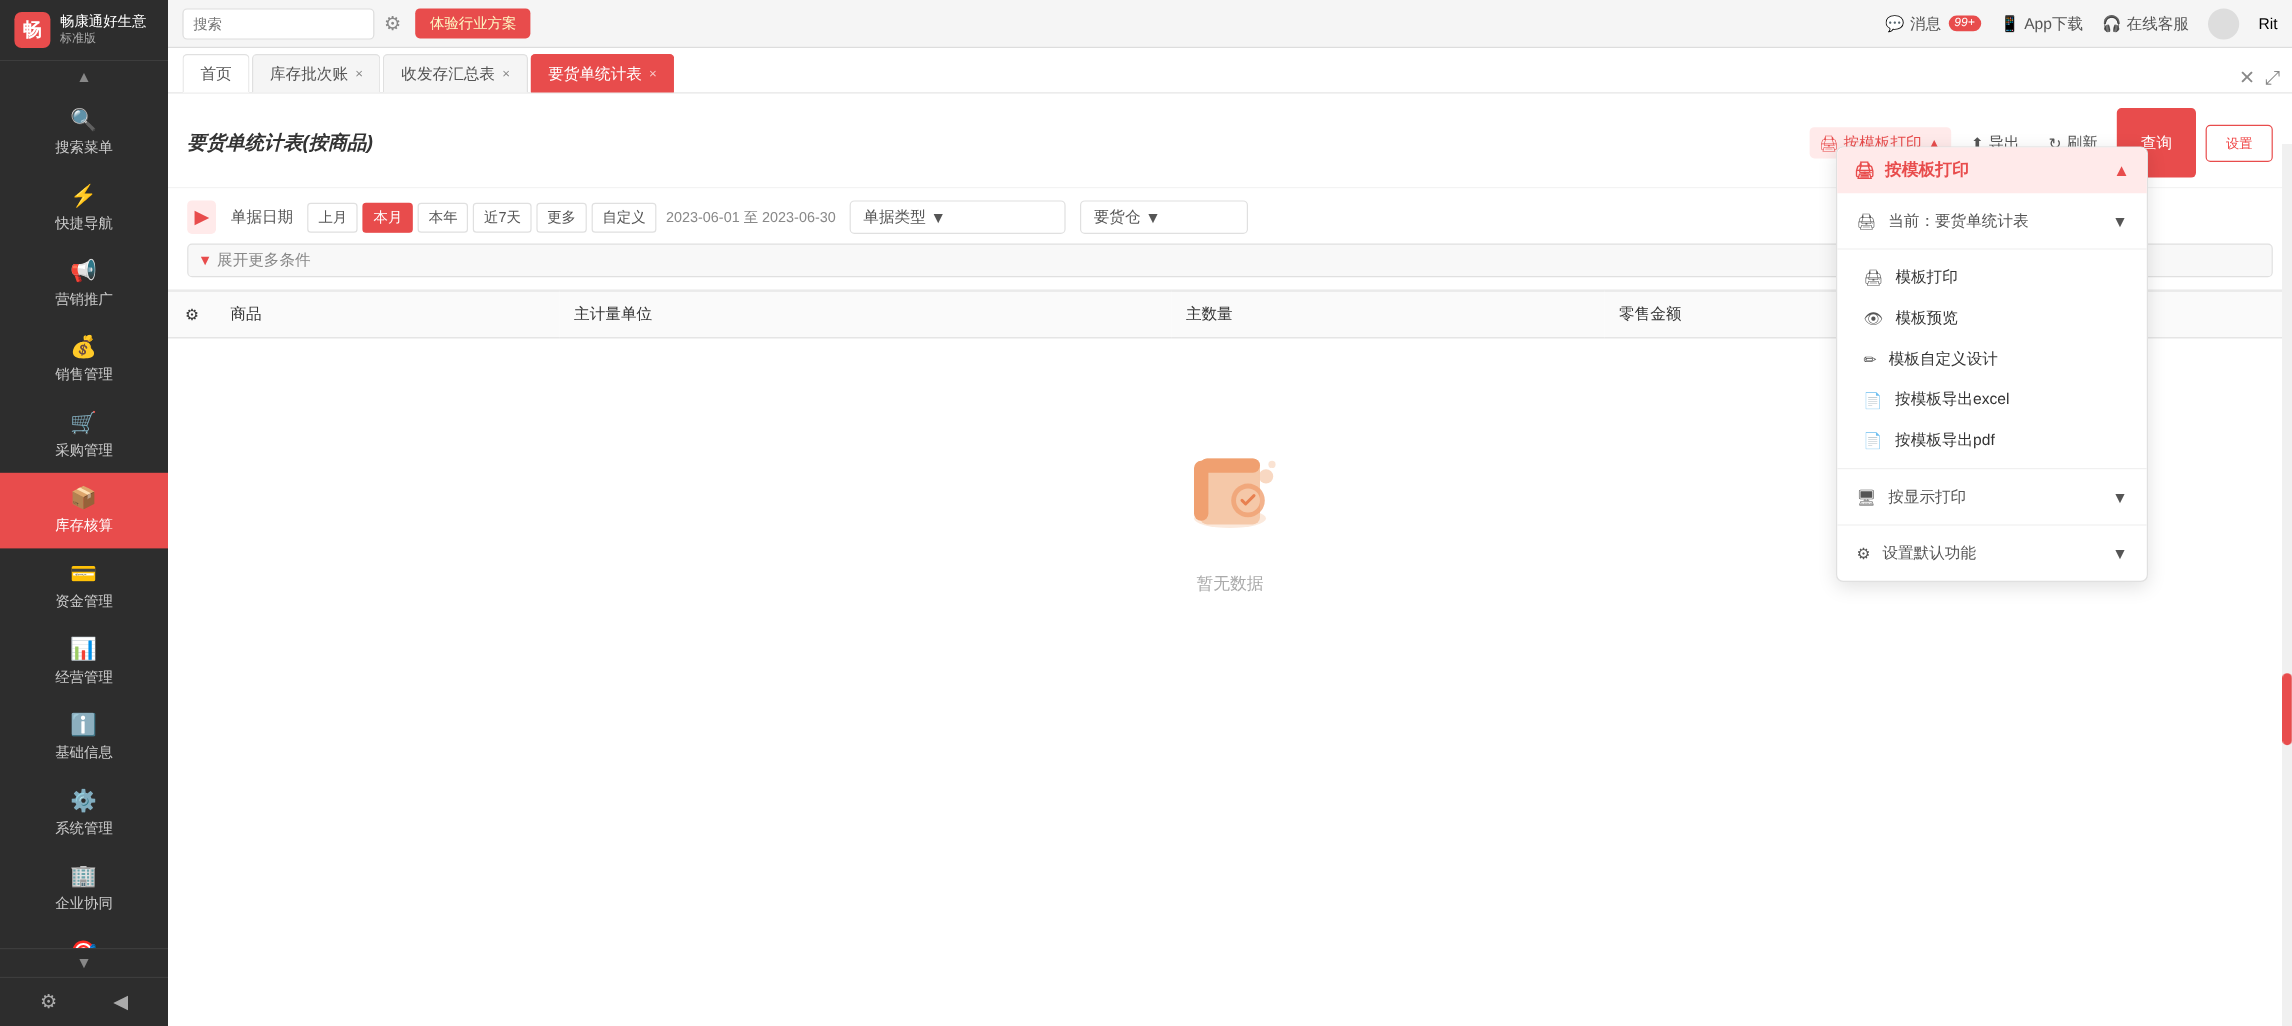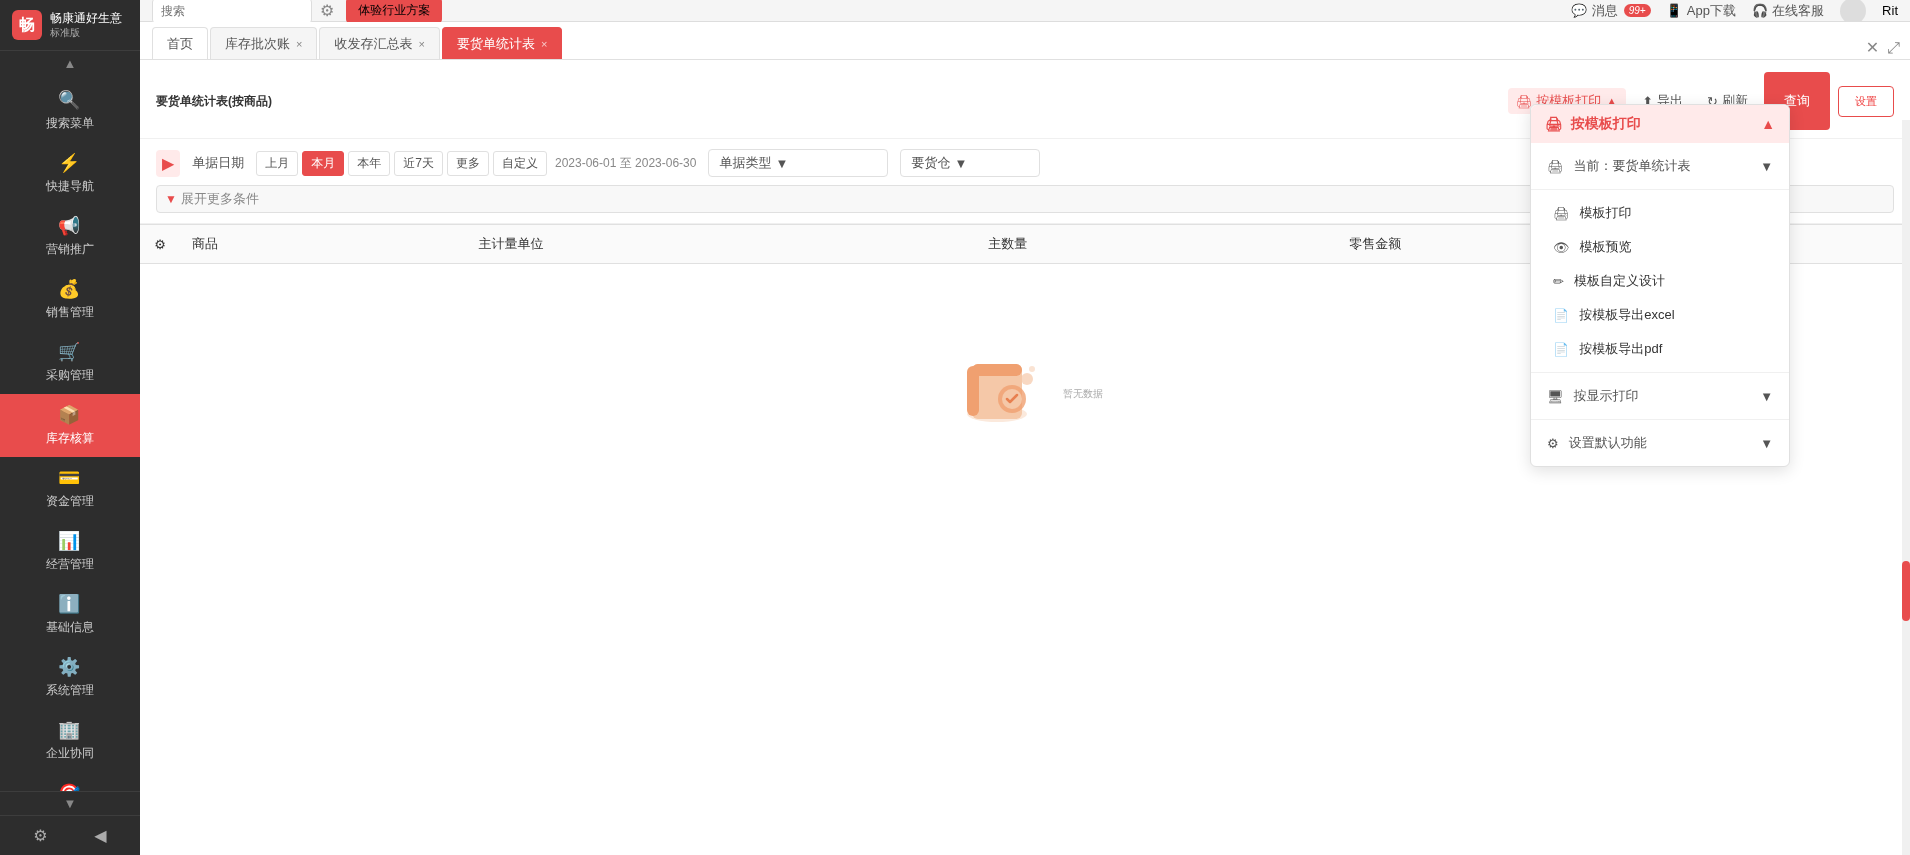--- a/index.html
+++ b/index.html
@@ -69,21 +69,21 @@
     .main {
       flex: 1;
       display: flex;
       flex-direction: column;
       background: #f0f0f0;
       overflow: hidden;
     }
 
     
     .topbar {
-      height: 22px;
+      height: 40px;
       background: #f5f5f5;
       display: flex;
       align-items: center;
       padding: 0 12px;
       gap: 8px;
       border-bottom: 1px solid #ddd;
       flex-shrink: 0;
     }
     .topbar-search {
       width: 160px;
@@ -91,21 +91,21 @@
       border: 1px solid #ddd;
       border-radius: 4px;
       padding: 0 8px;
       font-size: 12px;
       background: #fff;
       color: #999;
     }
     .topbar-gear { color: #888; cursor: pointer; font-size: 16px; }
     .topbar-industry-btn {
       background: #e84c4c;
-      color: #000000;
+      color: #fef9c3;
       border: none;
       border-radius: 4px;
       padding: 4px 12px;
       font-size: 12px;
       cursor: pointer;
       margin-left: 4px;
     }
     .topbar-right {
       margin-left: auto;
       display: flex;
@@ -182,21 +182,21 @@
       position: relative;
     }
 
     .page-header {
       padding: 12px 16px 8px;
       display: flex;
       align-items: center;
       justify-content: space-between;
       border-bottom: 1px solid #f0f0f0;
     }
-    .page-title { font-size: 12px; font-weight: bold; color: #333; }
+    .page-title { font-size: 16px; font-weight: bold; color: #333; font-style: italic; }
 
     .page-toolbar {
       display: flex;
       align-items: center;
       gap: 8px;
     }
     .toolbar-btn {
       display: flex; align-items: center; gap: 4px;
       color: #555; font-size: 13px; cursor: pointer;
       padding: 4px 8px;
@@ -295,26 +295,26 @@
       padding: 10px 12px;
       text-align: left;
       color: #333;
       font-weight: normal;
     }
     .data-table th:first-child { width: 40px; text-align: center; }
 
     
     .empty-state {
       display: flex;
-      flex-direction: row;
+      flex-direction: column;
       align-items: center;
       justify-content: center;
       padding: 80px 0;
       color: #aaa;
-      font-size: 10px;
+      font-size: 14px;
       gap: 16px;
     }
     
     .empty-scroll-svg { width: 100px; height: 100px; }
 
     
     .dropdown-popup {
       position: absolute;
       top: 44px;
       right: 120px;

